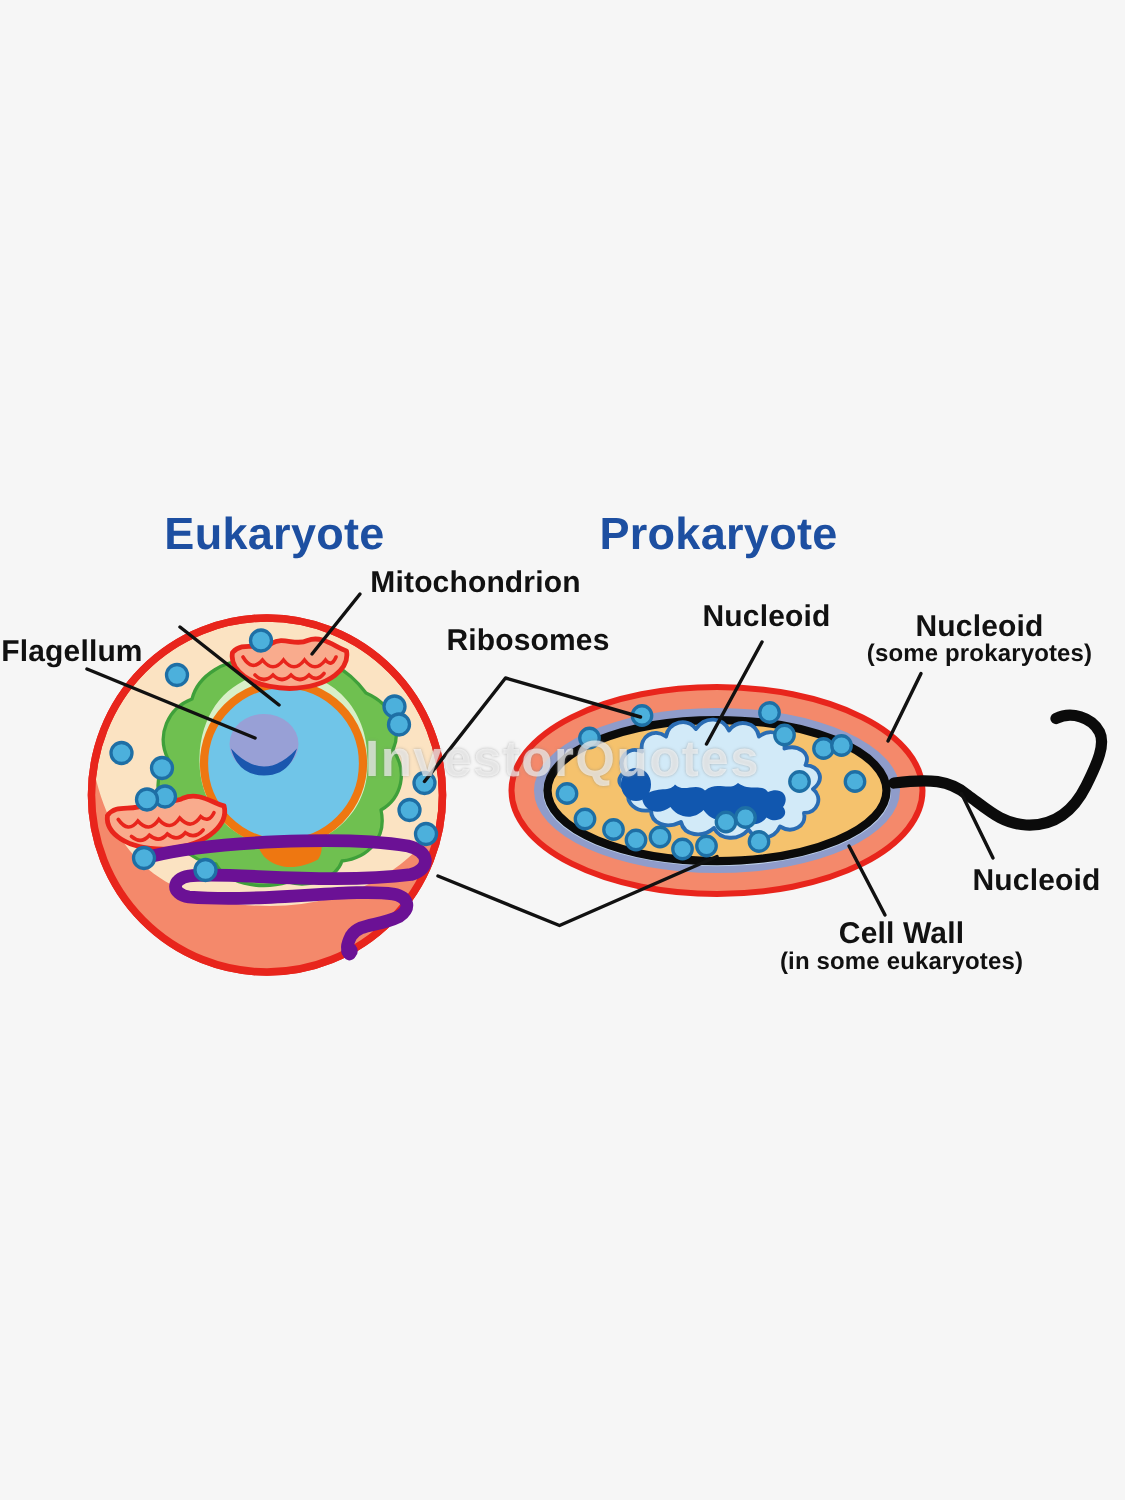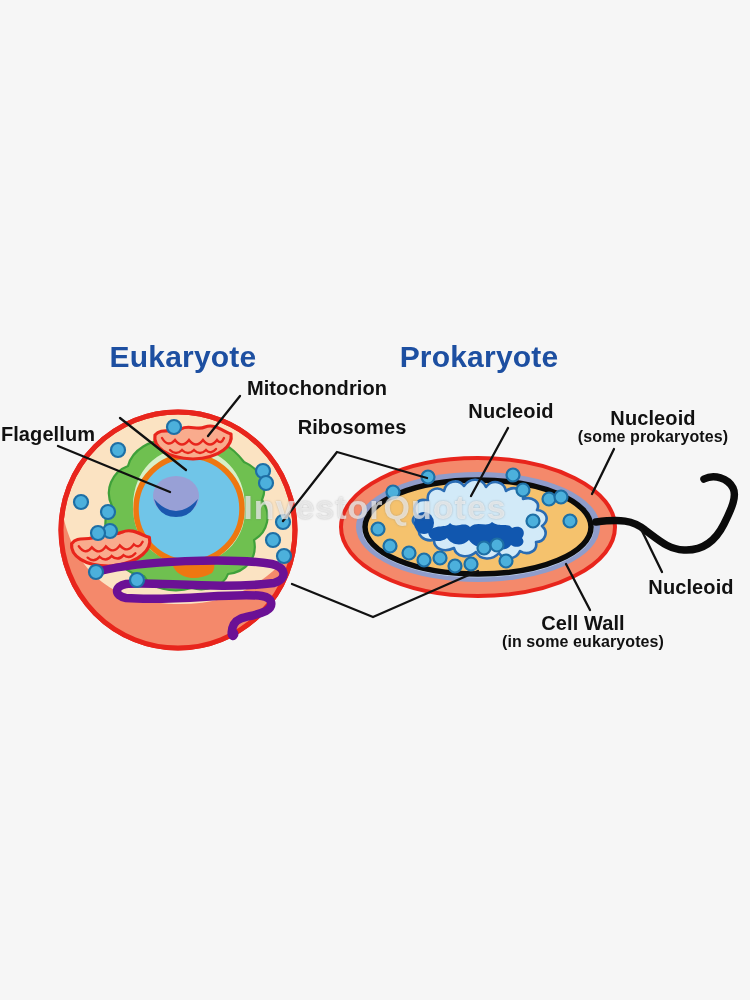--- a/index.html
+++ b/index.html
@@ -214,20 +214,20 @@
   <div class="lbl" style="left:352px; top:428px;">Ribosomes</div>
   <div class="lbl" style="left:511px; top:412px;">Nucleoid</div>
 
   <div class="lbl" style="left:653px; top:427px;">
     <div>Nucleoid</div>
     <div class="sub">(some prokaryotes)</div>
   </div>
 
   <div class="lbl" style="left:691px; top:588px;">Nucleoid</div>
 
-  <div class="lbl" style="left:583px; top:632px;">
+  <div class="lbl" style="left:601px; top:632px;">
     <div>Cell Wall</div>
     <div class="sub">(in some eukaryotes)</div>
   </div>
 
 
   <div class="watermark" style="left:375px; top:507px;">InvestorQuotes</div>
 </div>
 
 </body></html>

